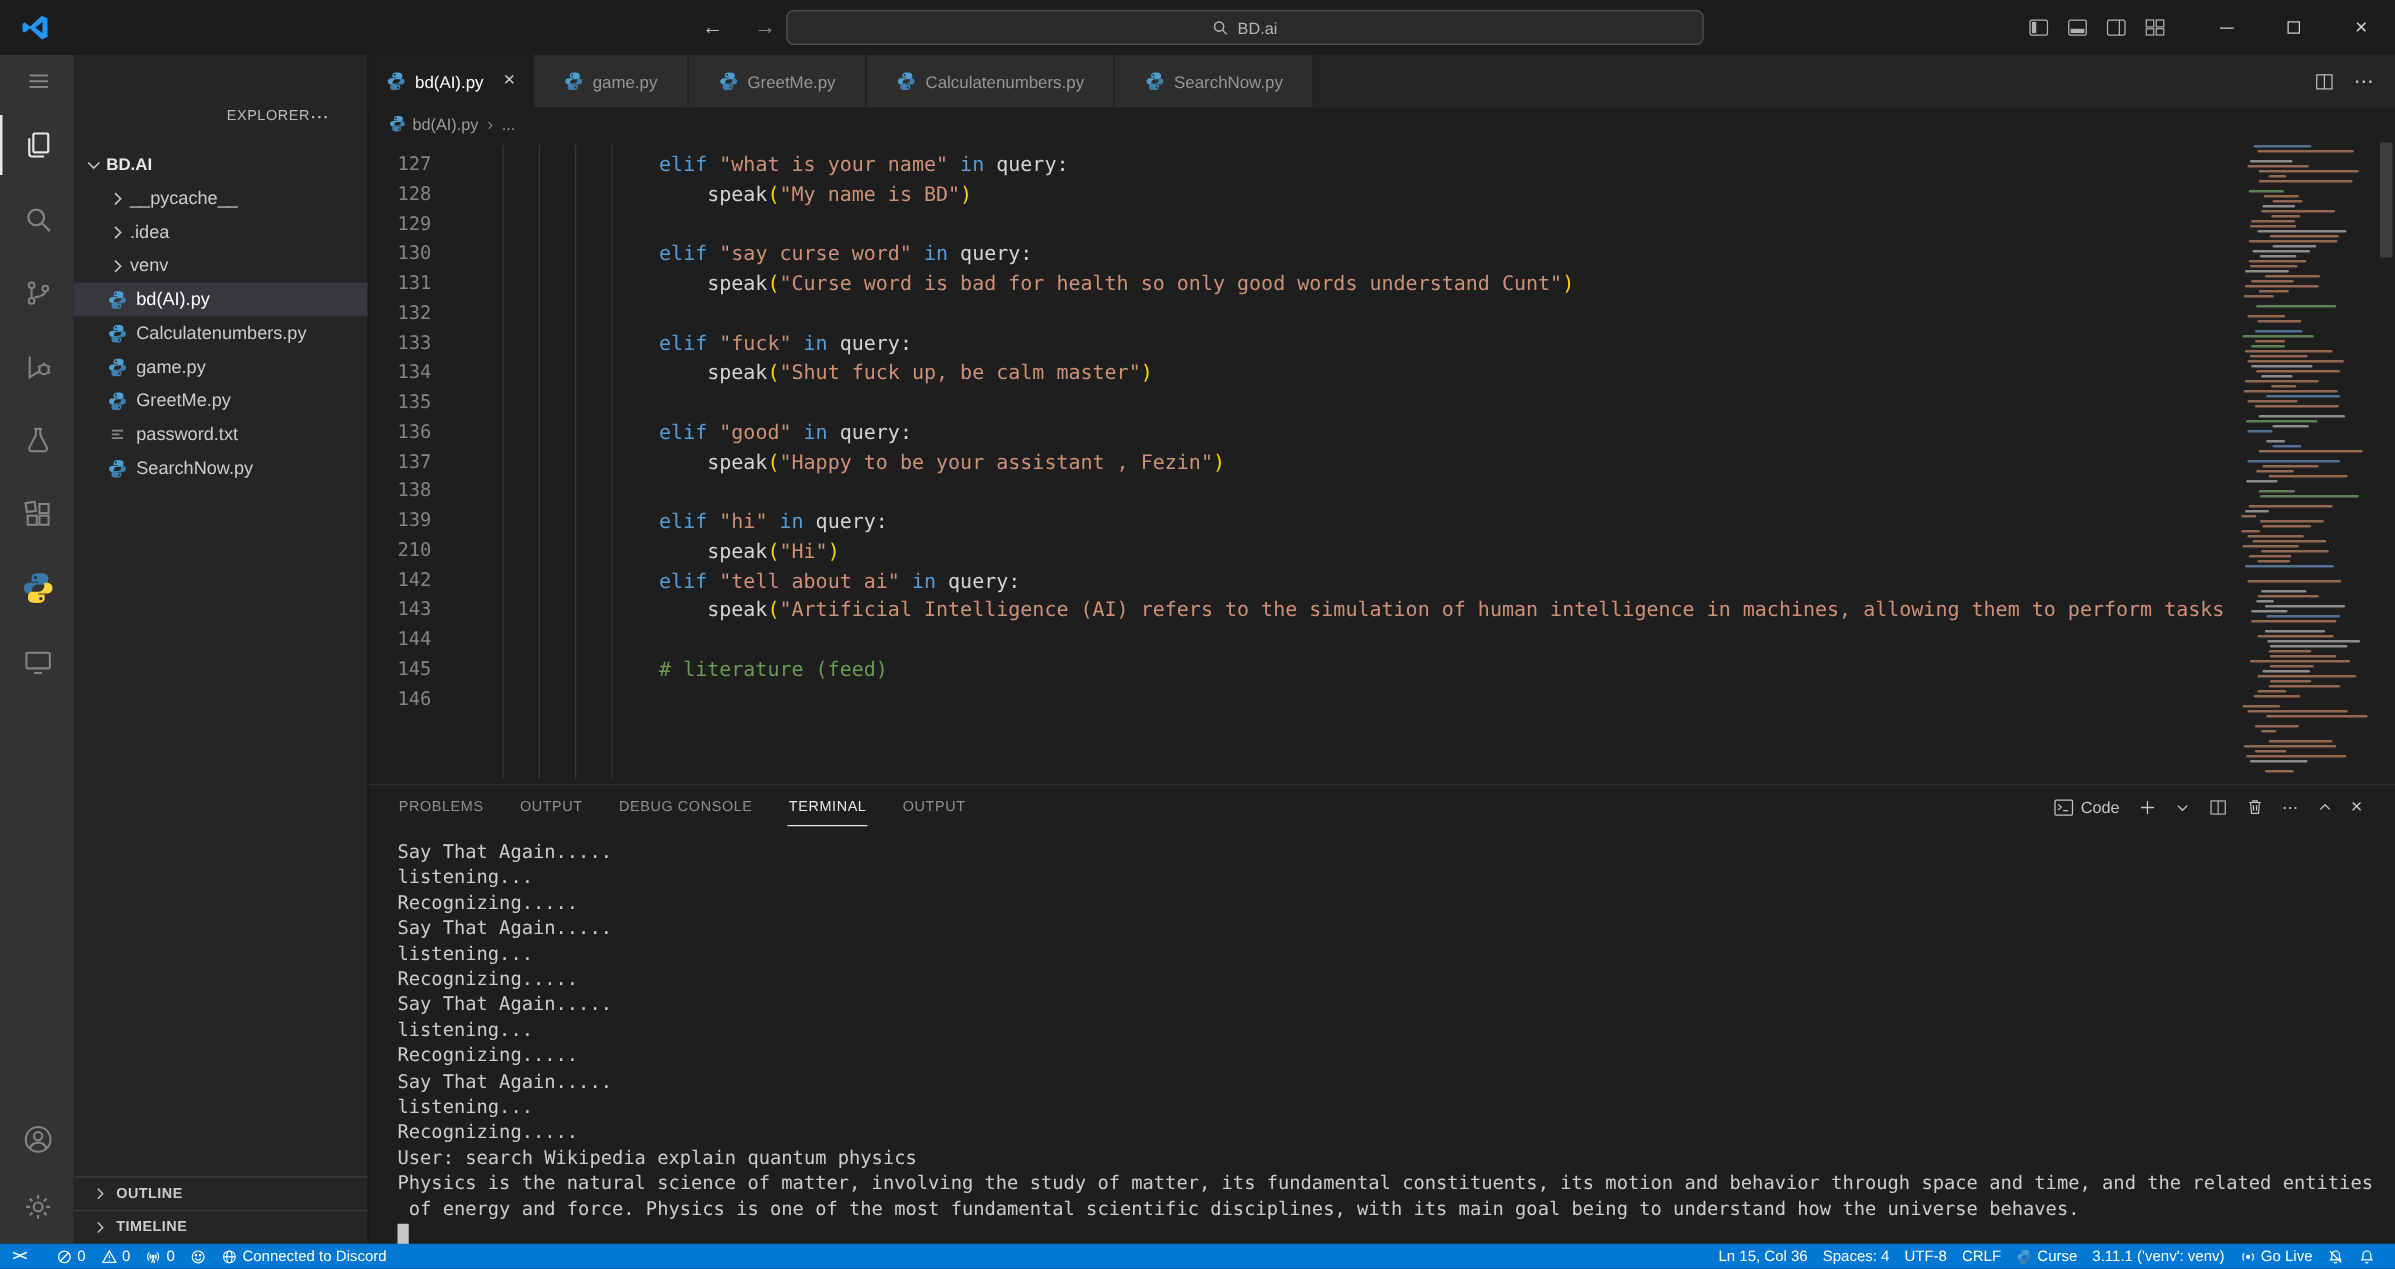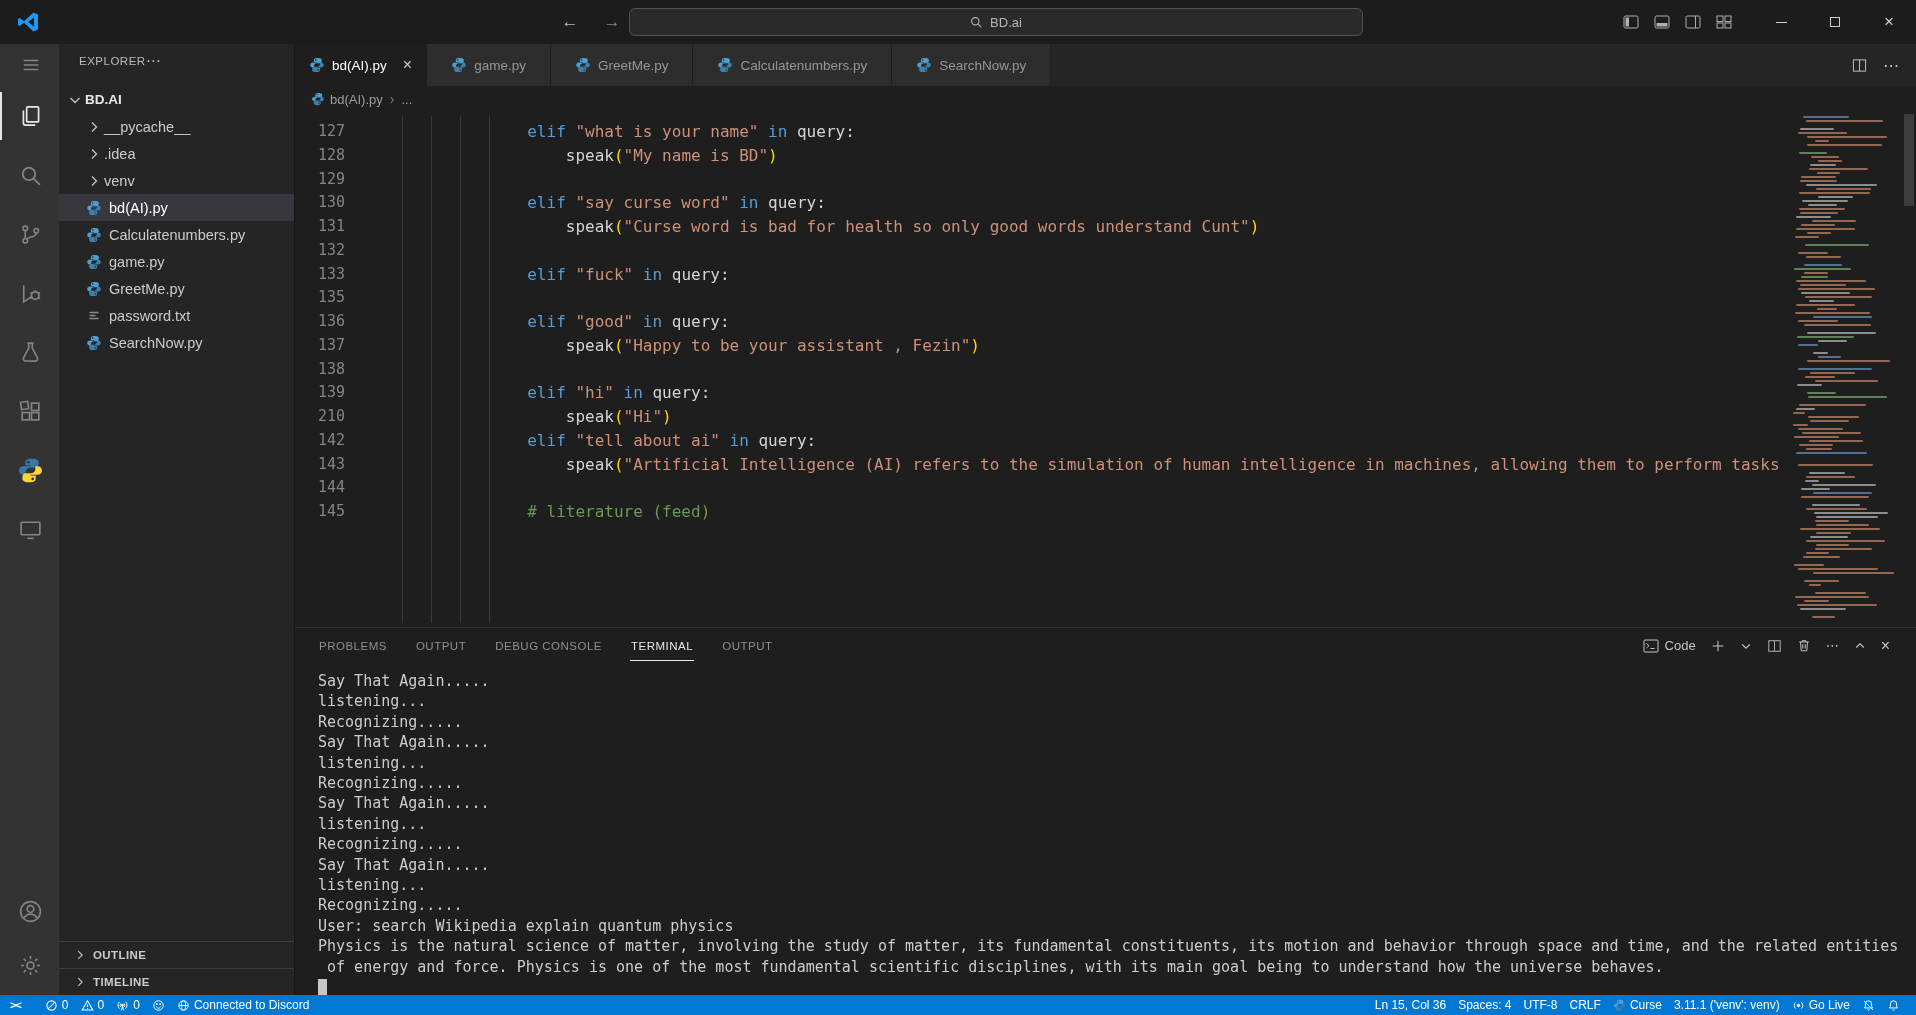--- a/index.html
+++ b/index.html
@@ -27,22 +27,22 @@
   
   .activitybar { position:absolute; left:0; top:0; width:59px; height:100%; background:#333333; display:flex; flex-direction:column; }
   .ab-cell { width:59px; height:48px; display:flex; align-items:center; justify-content:center; color:#848484; border-left:2px solid transparent; margin-bottom:11px; }
   .ab-cell.menu { height:42px; margin-bottom:6px; }
   .ab-cell.active { color:#e7e7e7; border-left:2px solid #e7e7e7; }
   .ab-bottom { margin-top:auto; display:flex; flex-direction:column; }
   .ab-bottom .ab-cell { margin-bottom:6px; }
 
   
   .sidebar { position:absolute; left:59px; top:0; width:236px; height:100%; background:#252526; border-right:1px solid #171717; }
-  .sb-header { height:33px; display:flex; align-items:center; justify-content:flex-start; padding:0 30px 0 20px;
-               font-size:11.5px; letter-spacing:.5px; color:#bbbbbb; }
+  .sb-header { height:33px; display:flex; align-items:center; justify-content:flex-end; padding:0 30px 0 20px;
+               font-size:11.5px; letter-spacing:.5px; color:#bbbbbb;margin-top:32px; }
   .sb-header .more { color:#c5c5c5; font-size:15px; letter-spacing:1px; }
   .tree { margin-top:9px; font-size:14.5px; color:#cccccc; }
   .trow { height:27px; display:flex; align-items:center; white-space:nowrap; }
   .trow.sel { background:#37373d; color:#ffffff; }
   .trow .tw-chev { margin-left:27px; margin-right:2px; color:#c5c5c5; }
   .trow.root .tw-chev { margin-left:8px; }
   .trow.root { font-weight:bold; font-size:13.5px; color:#e8e8e8; }
   .trow .fico { margin-left:27px; margin-right:7px; }
   .sb-sections { position:absolute; bottom:0; left:0; right:0; }
   .sb-sec { height:27px; display:flex; align-items:center; border-top:1px solid #3c3c3c; font-size:11.5px; font-weight:bold; letter-spacing:.4px; color:#cccccc; }
@@ -466,20 +466,24 @@
           </div>
           <div class="cl">
             <span class="ln">132</span>
             <span class="ct"></span>
           </div>
           <div class="cl">
             <span class="ln">133</span>
             <span class="ct">             <span class="tk-k">elif</span><span class="tk-p"> </span><span class="tk-s">"fuck"</span><span class="tk-p"> </span><span class="tk-k">in</span><span class="tk-p"> query:</span></span>
           </div>
           <div class="cl">
+            <span class="ln">134</span>
+            <span class="ct">                 <span class="tk-p">speak</span><span class="tk-b">(</span><span class="tk-s">"Shut fuck up, be calm master"</span><span class="tk-b">)</span></span>
+          </div>
+          <div class="cl">
             <span class="ln">135</span>
             <span class="ct"></span>
           </div>
           <div class="cl">
             <span class="ln">136</span>
             <span class="ct">             <span class="tk-k">elif</span><span class="tk-p"> </span><span class="tk-s">"good"</span><span class="tk-p"> </span><span class="tk-k">in</span><span class="tk-p"> query:</span></span>
           </div>
           <div class="cl">
             <span class="ln">137</span>
             <span class="ct">                 <span class="tk-p">speak</span><span class="tk-b">(</span><span class="tk-s">"Happy to be your assistant , Fezin"</span><span class="tk-b">)</span></span>
@@ -504,20 +508,24 @@
             <span class="ln">143</span>
             <span class="ct">                 <span class="tk-p">speak</span><span class="tk-b">(</span><span class="tk-s">"Artificial Intelligence (AI) refers to the simulation of human intelligence in machines, allowing them to perform tasks</span></span>
           </div>
           <div class="cl">
             <span class="ln">144</span>
             <span class="ct"></span>
           </div>
           <div class="cl">
             <span class="ln">145</span>
             <span class="ct">             <span class="tk-c"># literature (feed)</span></span>
+          </div>
+          <div class="cl">
+            <span class="ln">146</span>
+            <span class="ct"></span>
           </div>
         </div>
       <div class="minimap" id="minimap">
           <div class="mm-row" style="margin-left: 14px; width: 46px; background: rgb(95, 134, 172); opacity: 0.8;"></div>
           <div class="mm-row" style="margin-left: 17px; width: 77px; background: rgb(176, 122, 93); opacity: 0.8;"></div>
           <div class="mm-row"></div>
           <div class="mm-row" style="margin-left: 11px; width: 34px; background: rgb(168, 168, 168); opacity: 0.8;"></div>
           <div class="mm-row" style="margin-left: 9px; width: 49px; background: rgb(176, 122, 93); opacity: 0.8;"></div>
           <div class="mm-row" style="margin-left: 18px; width: 80px; background: rgb(176, 122, 93); opacity: 0.8;"></div>
           <div class="mm-row" style="margin-left: 26px; width: 14px; background: rgb(176, 122, 93); opacity: 0.8;"></div>

